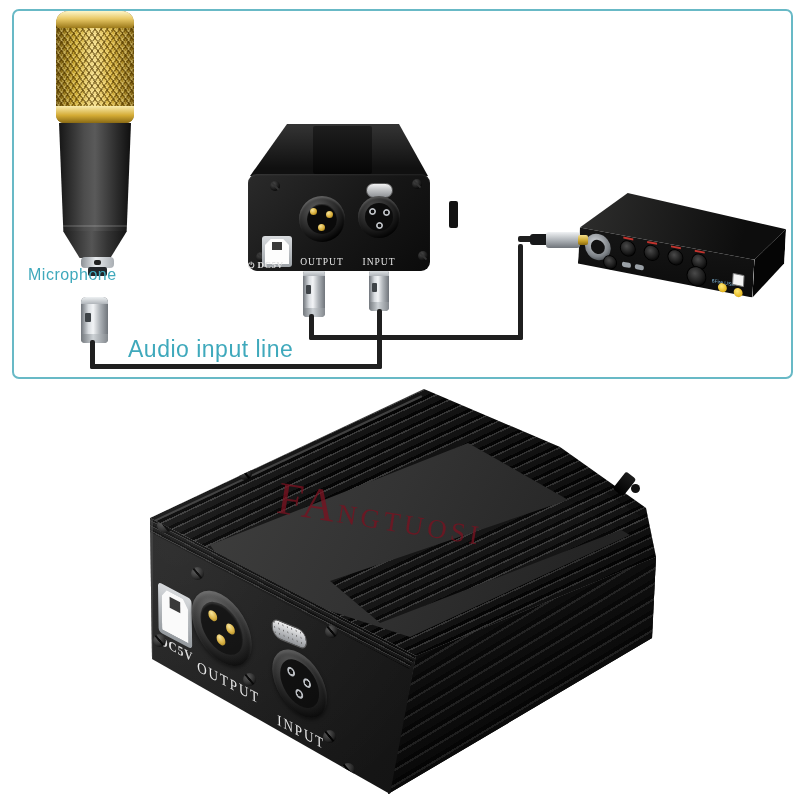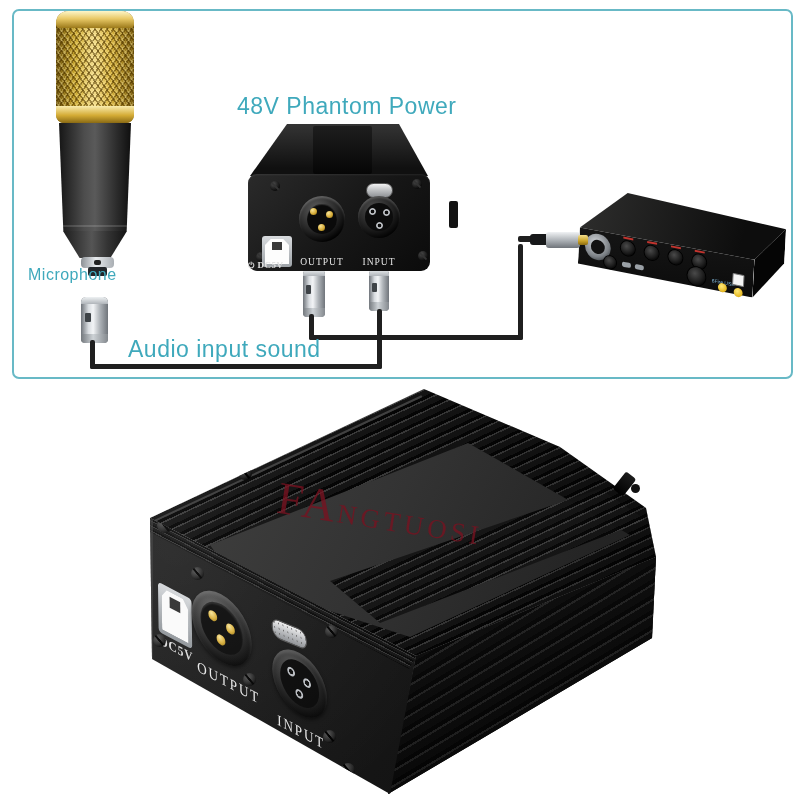--- a/index.html
+++ b/index.html
@@ -88,23 +88,22 @@
     <div class="collar"></div>
   </div>
 
   <div class="cable" style="left:90px;top:340px;width:5px;height:29px;"></div>
   <div class="cable" style="left:90px;top:364px;width:292px;height:5px;"></div>
   <div class="cable" style="left:377px;top:309px;width:5px;height:60px;"></div>
   <div class="cable" style="left:309px;top:314px;width:5px;height:26px;"></div>
   <div class="cable" style="left:309px;top:335px;width:214px;height:5px;"></div>
   <div class="cable" style="left:518px;top:244px;width:5px;height:96px;"></div>
 
-  <div class="abs teal" style="left:128px;top:336px;font-size:23px;">Audio input sound</div>
-
-  <div class="abs teal" style="left:237px;top:93px;font-size:23px;">48V Phantom Power</div>
+  <div class="abs teal" style="left:128px;top:336px;font-size:23px;">Audio input line</div>
+
 
   <div class="abs" style="left:240px;top:118px;width:230px;height:160px;">
     <div class="abs" style="left:10px;top:6px;width:178px;height:52px;
                 clip-path:polygon(37px 0,149px 0,178px 52px,0 52px);
                 background:linear-gradient(180deg,#343434,#101010 85%);">
       <div class="abs" style="left:63px;top:2px;width:59px;height:48px;border-radius:2px;
                   background:linear-gradient(180deg,#1e1e1e,#060606);"></div>
     </div>
     <div class="abs" style="left:209px;top:83px;width:9px;height:27px;background:#131313;border-radius:2px;"></div>
     <div class="abs" style="left:8px;top:56px;width:182px;height:97px;border-radius:9px;

